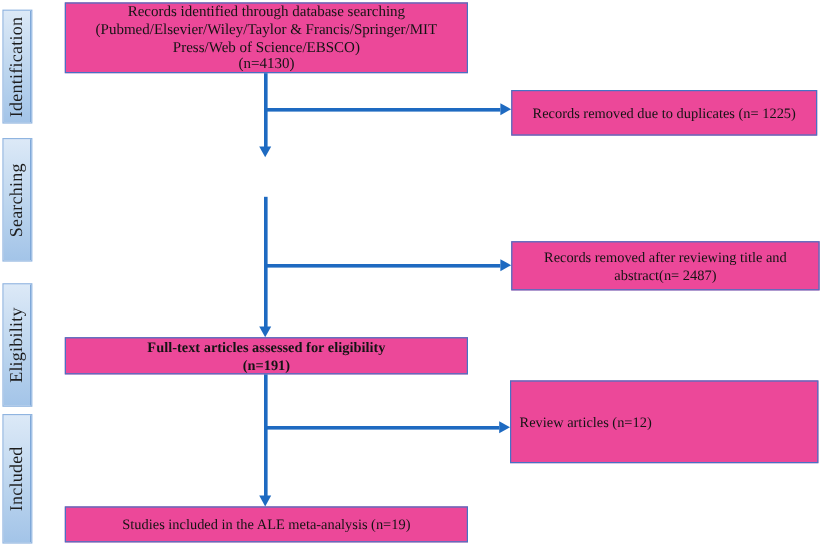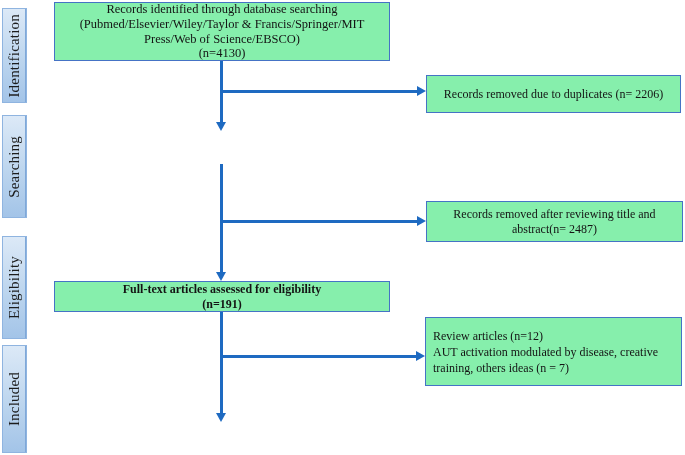--- a/index.html
+++ b/index.html
@@ -21,21 +21,21 @@
     writing-mode:vertical-rl; transform:rotate(180deg);
     font-size:15px; color:#1c1c1c; white-space:nowrap; letter-spacing:0.2px;
   }
   .stage-1 { top:8px;   height:95px;  }
   .stage-2 { top:115px; height:103px; }
   .stage-3 { top:236px; height:103px; }
   .stage-4 { top:345px; height:108px; }
 
   
   .box {
-    position:absolute; box-sizing:border-box; background:#86efac;
+    position:absolute; box-sizing:border-box; background:#ec4899;
     border:1.4px solid #4573c5; color:#141414;
     display:flex; align-items:center; justify-content:center;
     font-size:12px;
   }
   .box .txt { white-space:pre-line; text-align:center; line-height:14.6px; }
 
   .box-identified      { left:54px;  top:2px;   width:336px; height:59px; font-size:12.5px; }
   .box-after-dup       { left:54px;  top:131px; width:336px; height:33px; }
   .box-fulltext        { left:54px;  top:281px; width:336px; height:31px;font-weight:bold; }
   .box-included        { left:54px;  top:422px; width:336px; height:30px; }
@@ -97,32 +97,34 @@
   <div class="box box-identified">
     <span class="txt">Records identified through database searching
 (Pubmed/Elsevier/Wiley/Taylor &amp; Francis/Springer/MIT
 Press/Web of Science/EBSCO)
 (n=4130)</span>
   </div>
   <div class="box box-fulltext">
     <span class="txt">Full-text articles assessed for eligibility
 (n=191)</span>
   </div>
+  <div class="box box-included">
+    <span class="txt">Studies included in the ALE meta-analysis (n=19)</span>
+  </div>
 
   <div class="box box-duplicates">
-    <span class="txt">Records removed due to duplicates (n= 2206)</span>
+    <span class="txt">Records removed due to duplicates (n= 1225)</span>
   </div>
   <div class="box box-title-abstract">
     <span class="txt">Records removed after reviewing title and
 abstract(n= 2487)</span>
   </div>
   <div class="box box-reasons">
     <div>
       <div class="reason">Review articles (n=12)</div>
-      <div class="reason">AUT activation modulated by disease, creative training, others ideas (n = 7)</div>
     </div>
   </div>
 
   <div class="vline v1"></div>
   <div class="vline v2"></div>
   <div class="vline v3"></div>
   <div class="hline h1"></div>
   <div class="hline h2"></div>
   <div class="hline h3"></div>
 

